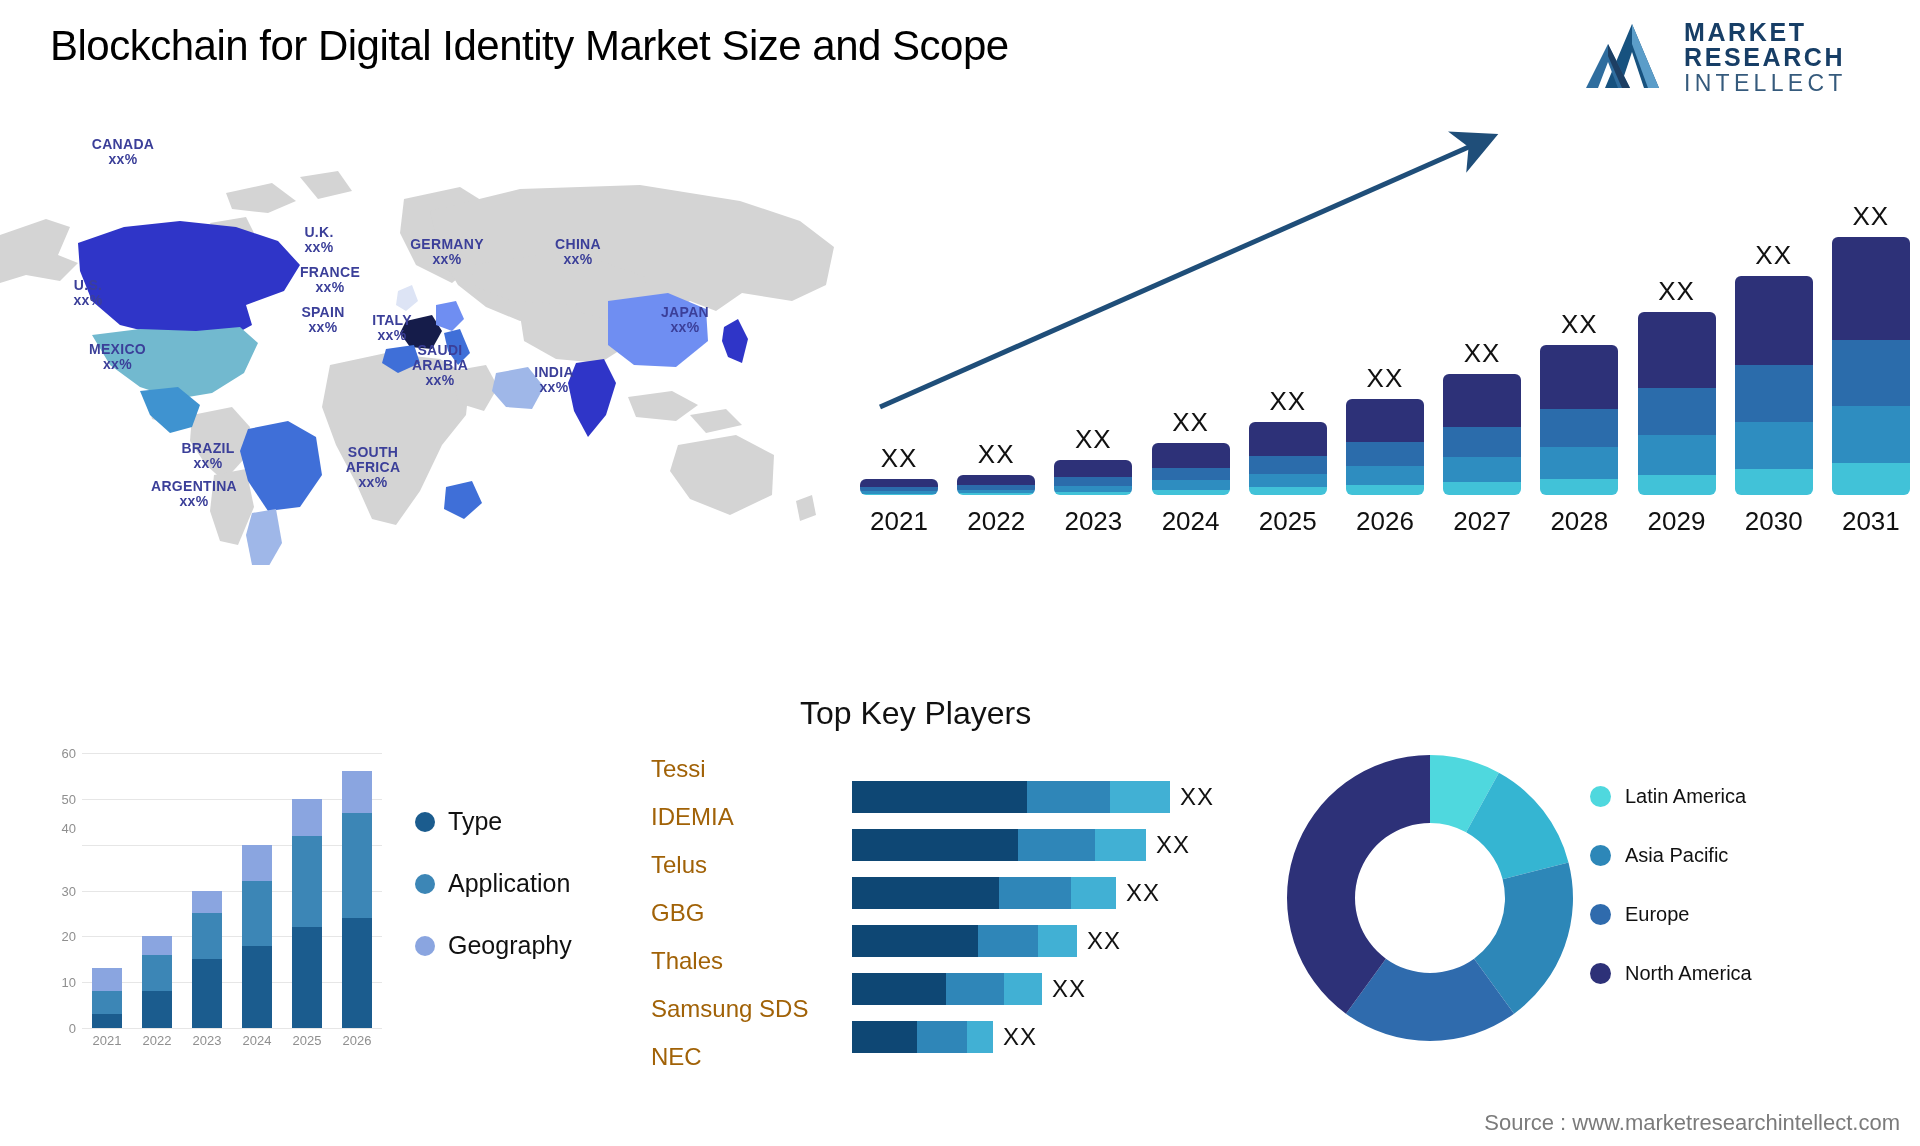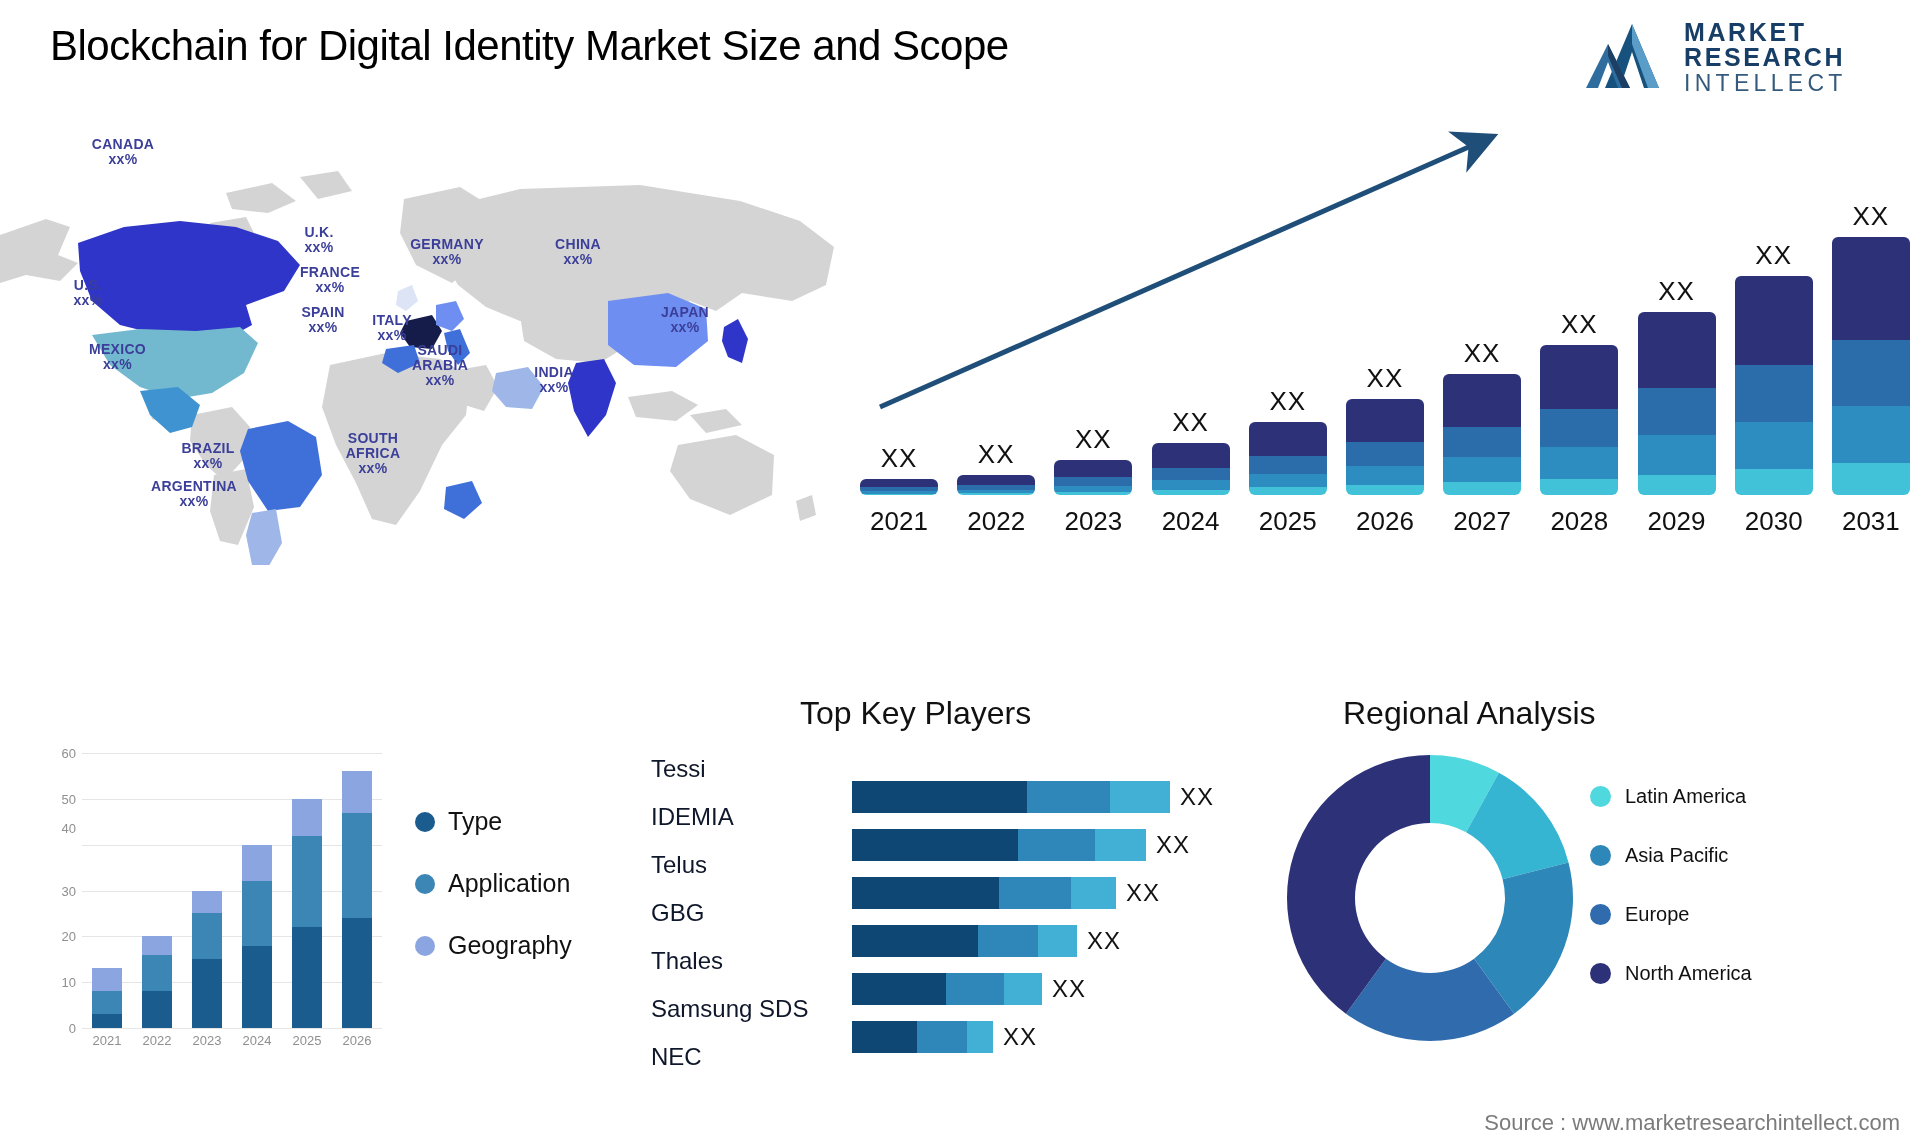--- a/index.html
+++ b/index.html
@@ -75,21 +75,21 @@
   .seg-xtick { width: 30px; text-align: center; font-size: 13px; color: #8f8f8f; }
   #seg-legend { position: absolute; left: 375px; top: 112px; }
   .seg-legend-row { display: flex; align-items: center; margin-bottom: 33px; }
   .seg-dot { width: 20px; height: 20px; border-radius: 50%; margin-right: 13px; }
   .seg-legend-label { font-size: 25px; color: #111; }
 
   
   #players-panel { position: absolute; left: 640px; top: 695px; width: 640px; height: 440px; }
   #players-title { position: absolute; left: 160px; top: 0; }
   #players-names { position: absolute; left: 11px; top: 50px; }
-  .player-name { height: 48px; line-height: 48px; font-size: 24px; color: #0f172a; white-space: nowrap; }
+  .player-name { height: 48px; line-height: 48px; font-size: 24px; color: #a16207; white-space: nowrap; }
   #players-bars { position: absolute; left: 212px; top: 78px; width: 420px; }
   .player-row { height: 48px; display: flex; align-items: center; }
   .player-bar { display: flex; height: 32px; }
   .player-seg { height: 100%; }
   .player-value { font-size: 24px; color: #111; margin-left: 10px; letter-spacing: 1px; }
 
   
   #regional-panel { position: absolute; left: 1285px; top: 695px; width: 635px; height: 440px; }
   #reg-title { position: absolute; left: 58px; top: 0; }
   #reg-donut { position: absolute; left: 0px; top: 58px; }
@@ -213,21 +213,21 @@
     <span class="pct">xx%</span>
   </div>
   <div class="map-label" style="left:362px; top:198px; width:60px;">
     <span>ITALY</span><br>
     <span class="pct">xx%</span>
   </div>
   <div class="map-label" style="left:404px; top:228px; width:72px;">
     <span>SAUDI ARABIA</span><br>
     <span class="pct">xx%</span>
   </div>
-  <div class="map-label" style="left:337px; top:316px; width:72px;">
+  <div class="map-label" style="left:337px; top:330px; width:72px;">
     <span>SOUTH AFRICA</span><br>
     <span class="pct">xx%</span>
   </div>
   <div class="map-label" style="left:520px; top:250px; width:68px;">
     <span>INDIA</span><br>
     <span class="pct">xx%</span>
   </div>
   <div class="map-label" style="left:544px; top:122px; width:68px;">
     <span>CHINA</span><br>
     <span class="pct">xx%</span>
@@ -495,21 +495,20 @@
           <div class="player-seg" style="width: 65px; background: rgb(14, 71, 116);"></div>
           <div class="player-seg" style="width: 50px; background: rgb(47, 134, 184);"></div>
           <div class="player-seg" style="width: 26px; background: rgb(65, 176, 212);"></div>
         </div>
         <span class="player-value">XX</span>
       </div>
     </div>
 </div>
 
 <div id="regional-panel">
-  <div id="reg-title" class="section-title">Regional Analysis</div>
   <svg id="reg-donut" width="290" height="290" viewBox="0 0 290 290">
       <path d="M145,2 A143,143 0 0 1 213.89077539654528,19.688144753727514 L181.13152555762866,79.27699899671023 A75,75 0 0 0 145,70 Z" fill="#4fd8de"></path>
       <path d="M213.89077539654528,19.688144753727514 A143,143 0 0 1 283.50739204139427,109.43734613542577 L217.64373708464734,126.3482584626359 A75,75 0 0 0 181.13152555762866,79.27699899671023 Z" fill="#35b5d2"></path>
       <path d="M283.50739204139427,109.43734613542577 A143,143 0 0 1 229.05329107782364,260.6894301956175 L189.08389392193547,205.67627457812105 A75,75 0 0 0 217.64373708464734,126.3482584626359 Z" fill="#2d87b8"></path>
       <path d="M229.05329107782364,260.6894301956175 A143,143 0 0 1 60.946708922176356,260.6894301956175 L100.91610607806453,205.67627457812105 A75,75 0 0 0 189.08389392193547,205.67627457812105 Z" fill="#2f6bad"></path>
       <path d="M60.946708922176356,260.6894301956175 A143,143 0 0 1 144.99999999999997,2 L145,70 A75,75 0 0 0 100.91610607806453,205.67627457812105 Z" fill="#2d3178"></path>
     </svg>
   <div id="reg-legend">
       <div class="reg-legend-row">
         <span class="reg-dot" style="background: rgb(79, 216, 222);"></span>

